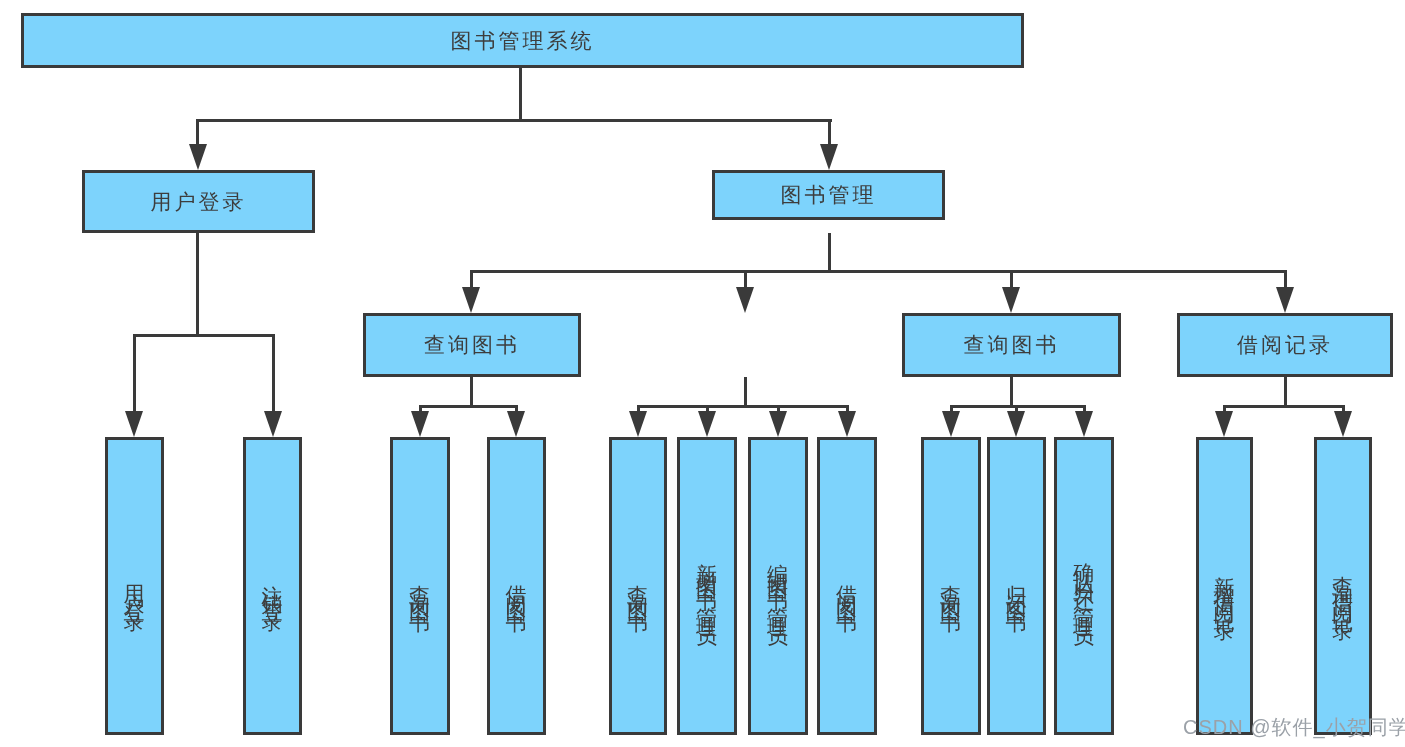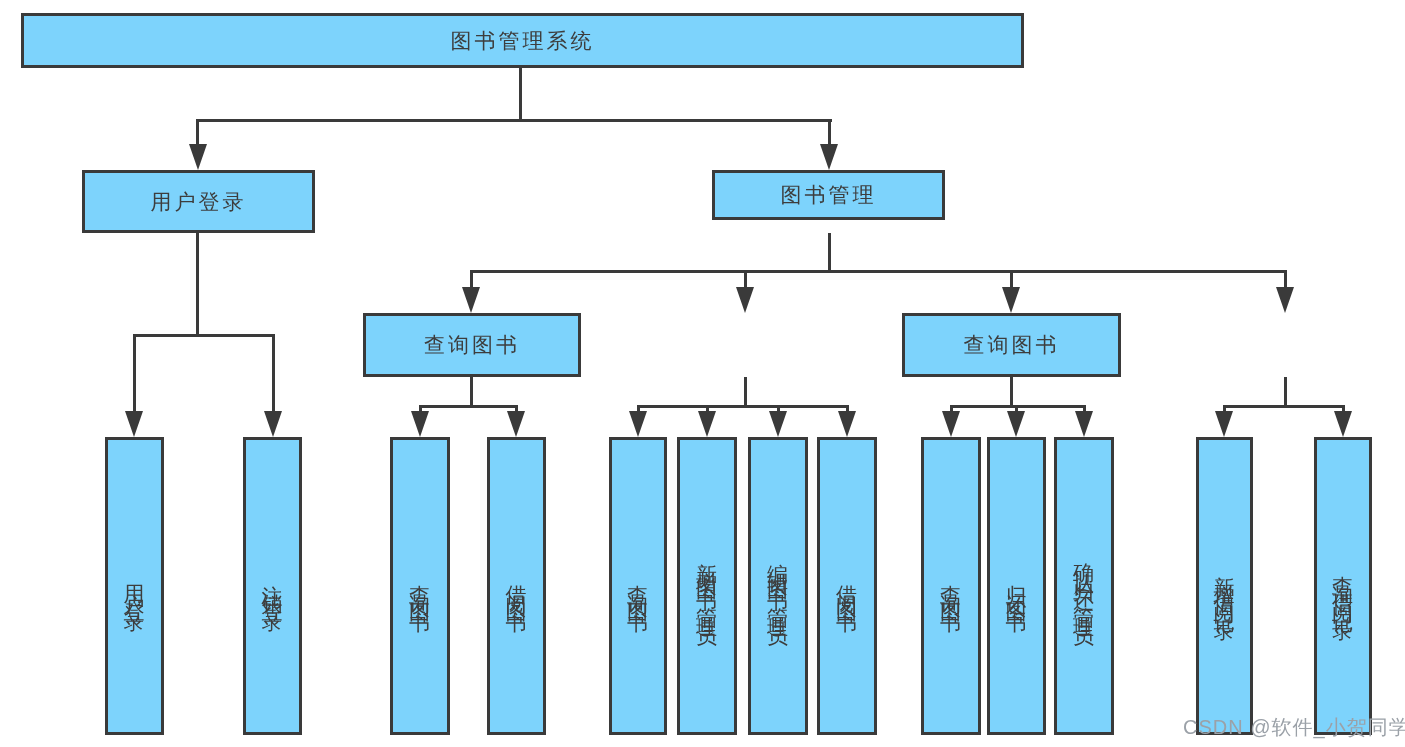--- a/index.html
+++ b/index.html
@@ -91,20 +91,23 @@
   <div class="arrow" style="left:1002px;top:287px"></div>
   <div class="vline" style="left:1284px;top:270px;height:19px"></div>
   <div class="arrow" style="left:1276px;top:287px"></div>
 
   <div class="node h" style="left:363px;top:313px;width:218px;height:64px">
     <span>查询图书</span>
   </div>
   <div class="node h" style="left:902px;top:313px;width:219px;height:64px">
     <span>查询图书</span>
   </div>
+  <div class="node h" style="left:1177px;top:313px;width:216px;height:64px">
+    <span>借阅记录</span>
+  </div>
 
   <div class="vline" style="left:470px;top:377px;height:31px"></div>
   <div class="hline" style="left:419px;top:405px;width:99px"></div>
   <div class="vline" style="left:419px;top:405px;height:8px"></div>
   <div class="arrow" style="left:411px;top:411px"></div>
   <div class="vline" style="left:515px;top:405px;height:8px"></div>
   <div class="arrow" style="left:507px;top:411px"></div>
 
   <div class="vline" style="left:744px;top:377px;height:31px"></div>
   <div class="hline" style="left:637px;top:405px;width:212px"></div>

